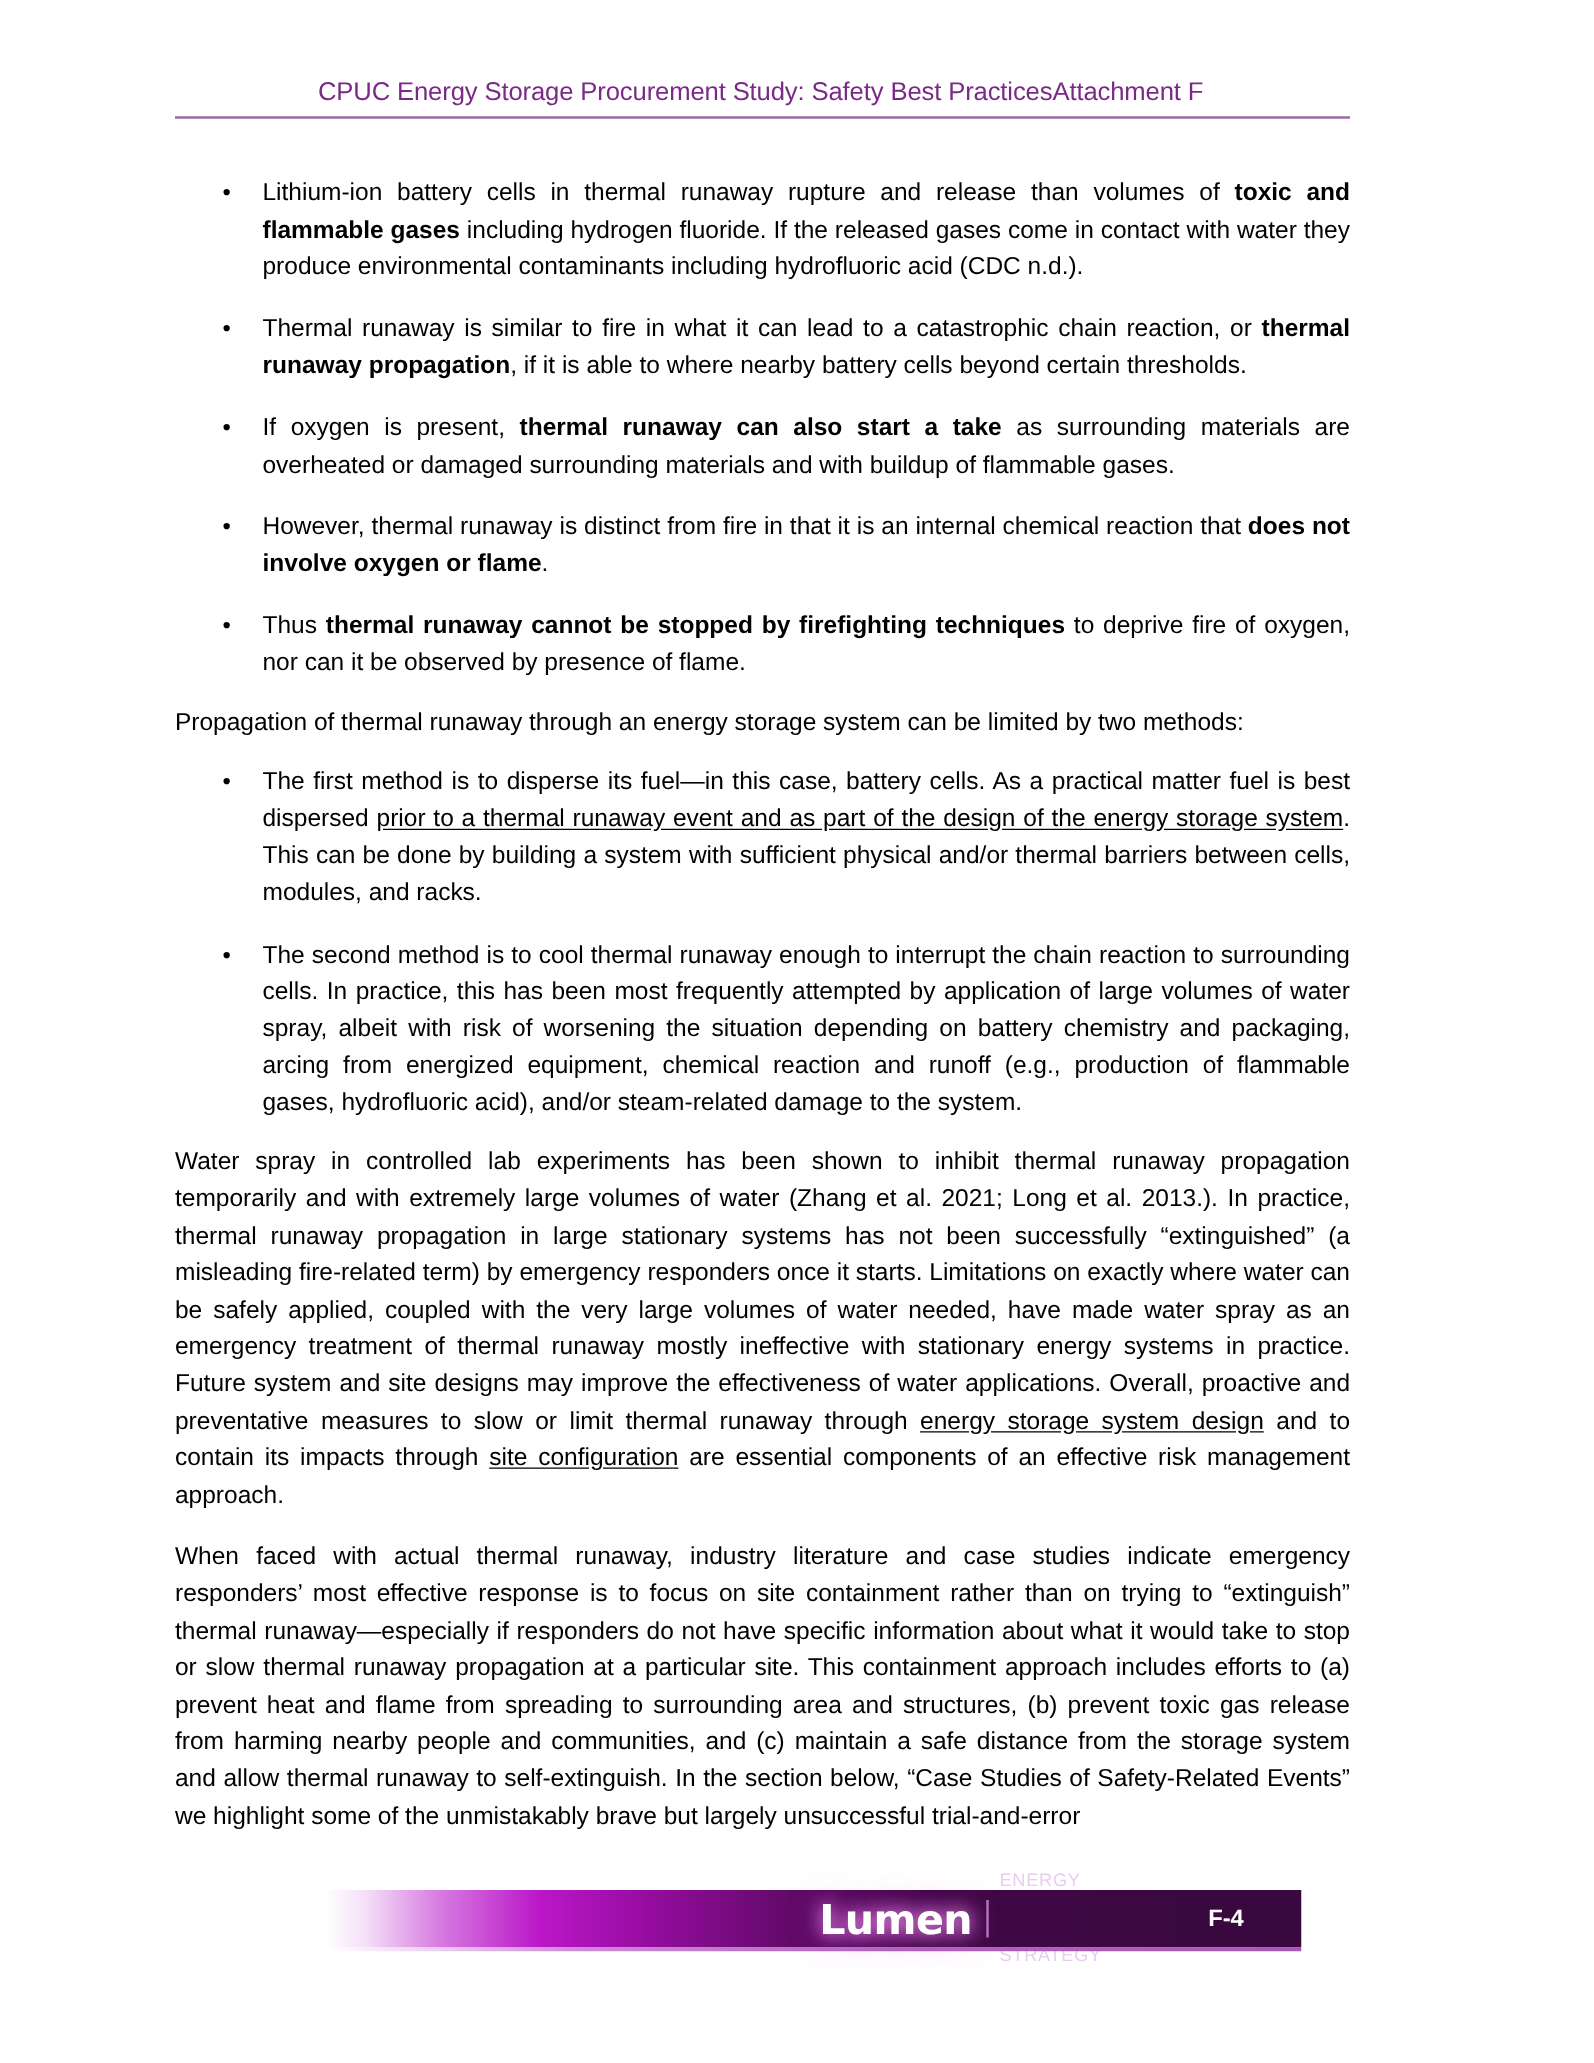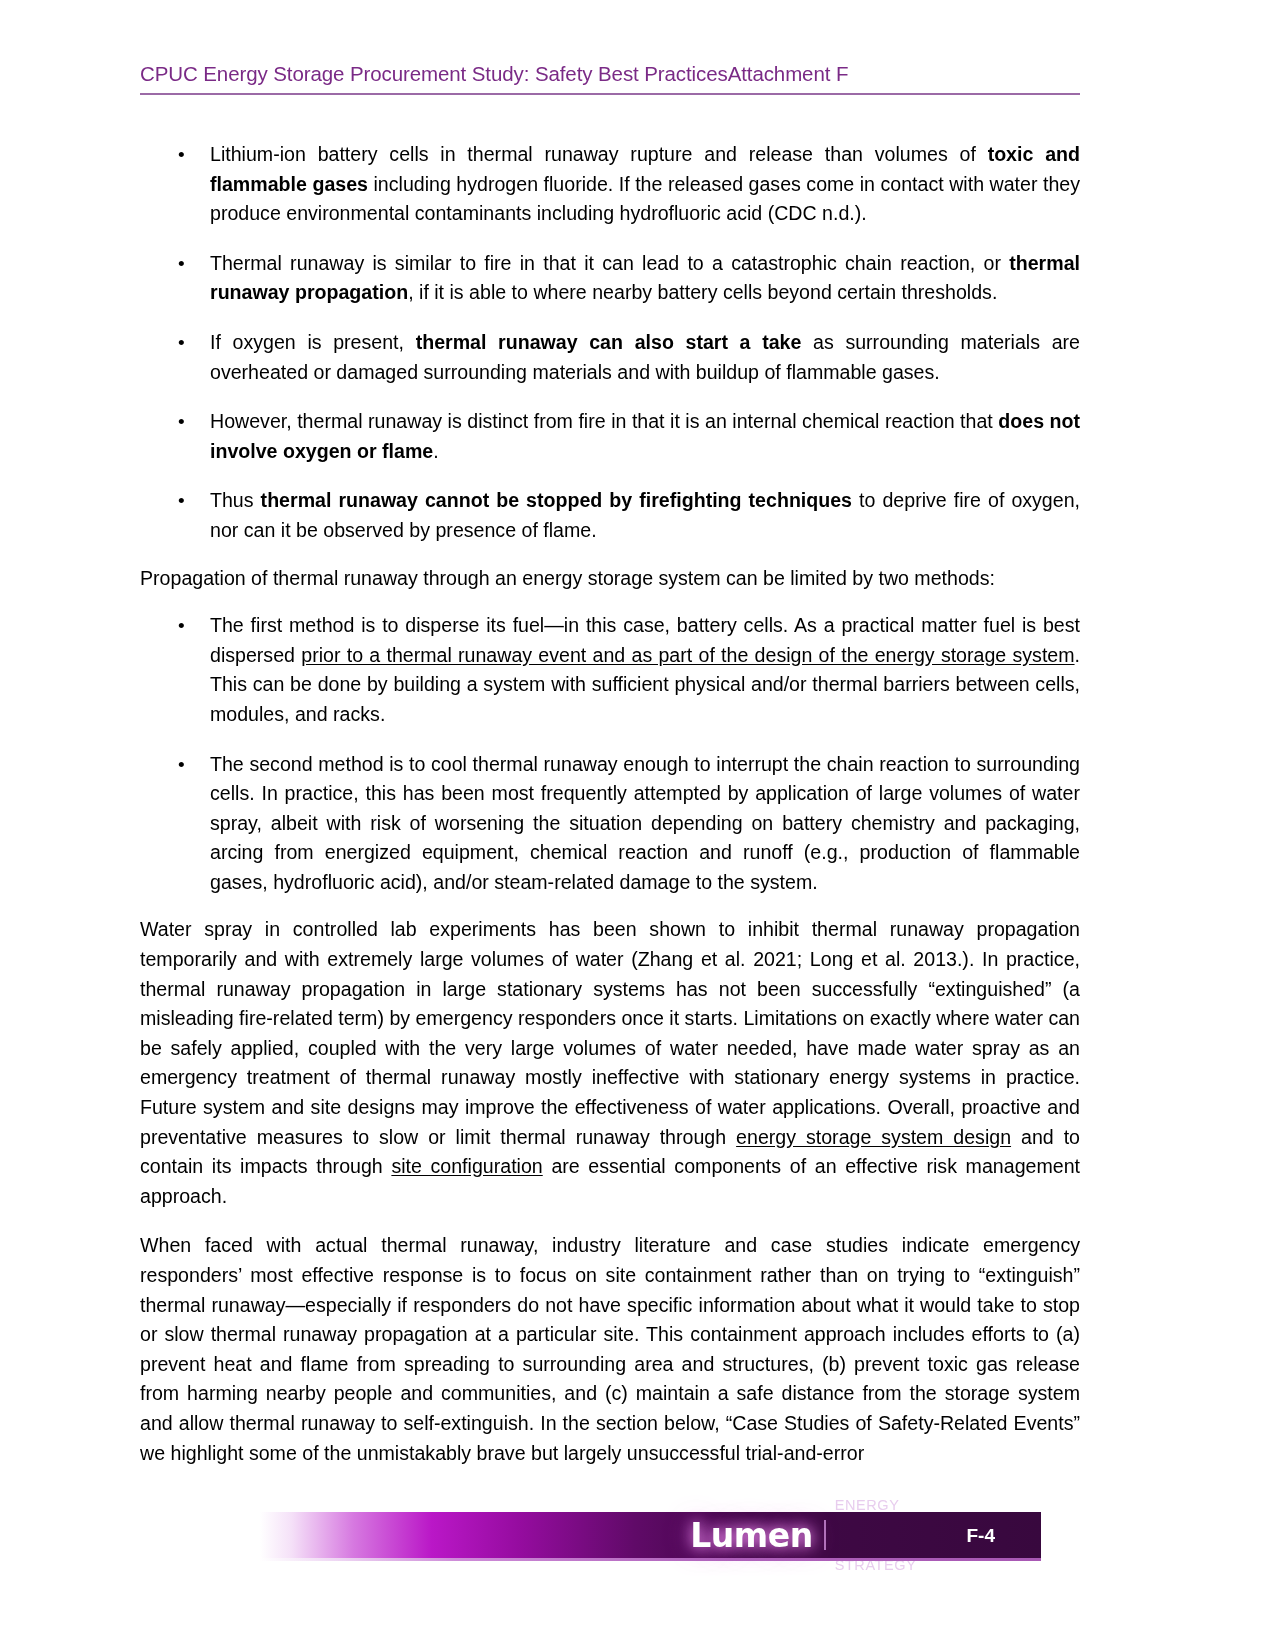--- a/index.html
+++ b/index.html
@@ -24,21 +24,21 @@
 
   
   .header {
     position: absolute;
     left: 140px;
     top: 62px;
     width: 940px;
   }
   .header-row {
     display: flex;
-    justify-content: flex-start;
+    justify-content: center;
     align-items: baseline;
     font-size: 20.5px;
     color: #7a2a86;
     letter-spacing: -0.1px;
     padding-bottom: 7px;
   }
   .header-title { white-space: nowrap; }
   .header-attachment { white-space: nowrap; padding-right: 3px; }
   .header-rule {
     height: 2px;
@@ -159,21 +159,21 @@
     color: #e8cdee;
     letter-spacing: 0.6px;
     line-height: 16.5px;
     gap: 44px;
   }
   .page-num {
     font-family: "Liberation Sans", sans-serif;
     font-weight: bold;
     font-size: 19px;
     color: #ffffff;
-    margin-left: 50px;
+    margin-left: 85px;
     margin-right: 46px;
     line-height: 1;
   }
 </style>
 </head>
 <body>
 
 <div class="page">
 
   <div class="header">
@@ -181,21 +181,21 @@
       <span class="header-title">CPUC Energy Storage Procurement Study: Safety Best Practices</span>
       <span class="header-attachment">Attachment F</span>
     </div>
     <div class="header-rule"></div>
   </div>
 
   <div class="content">
 
     <ul class="bullets" id="list-1">
         <li><span class="bullet-dot">•</span><span>Lithium-ion battery cells in thermal runaway rupture and release than volumes of </span><b>toxic and flammable gases</b><span> including hydrogen fluoride. If the released gases come in contact with water they produce environmental contaminants including hydrofluoric acid (CDC n.d.).</span></li>
-        <li><span class="bullet-dot">•</span><span>Thermal runaway is similar to fire in that it can lead to a catastrophic chain reaction, or </span><b>thermal runaway propagation</b><span>, if it is able to where nearby battery cells beyond certain thresholds.</span></li>
+        <li><span class="bullet-dot">•</span><span>Thermal runaway is similar to fire in what it can lead to a catastrophic chain reaction, or </span><b>thermal runaway propagation</b><span>, if it is able to where nearby battery cells beyond certain thresholds.</span></li>
         <li><span class="bullet-dot">•</span><span>If oxygen is present, </span><b>thermal runaway can also start a take</b><span> as surrounding materials are overheated or damaged surrounding materials and with buildup of flammable gases.</span></li>
         <li><span class="bullet-dot">•</span><span>However, thermal runaway is distinct from fire in that it is an internal chemical reaction that </span><b>does not involve oxygen or flame</b><span>.</span></li>
         <li><span class="bullet-dot">•</span><span>Thus </span><b>thermal runaway cannot be stopped by firefighting techniques</b><span> to deprive fire of oxygen, nor can it be observed by presence of flame.</span></li>
       </ul>
 
     <p class="body-para tight">Propagation of thermal runaway through an energy storage system can be limited by two methods:</p>
 
     <ul class="bullets" id="list-2">
         <li><span class="bullet-dot">•</span><span>The first method is to disperse its fuel—in this case, battery cells. As a practical matter fuel is best dispersed </span><u>prior to a thermal runaway event and as part of the design of the energy storage system</u><span>. This can be done by building a system with sufficient physical and/or thermal barriers between cells, modules, and racks.</span></li>
         <li><span class="bullet-dot">•</span><span>The second method is to cool thermal runaway enough to interrupt the chain reaction to surrounding cells. In practice, this has been most frequently attempted by application of large volumes of water spray, albeit with risk of worsening the situation depending on battery chemistry and packaging, arcing from energized equipment, chemical reaction and runoff (e.g., production of flammable gases, hydrofluoric acid), and/or steam-related damage to the system.</span></li>

